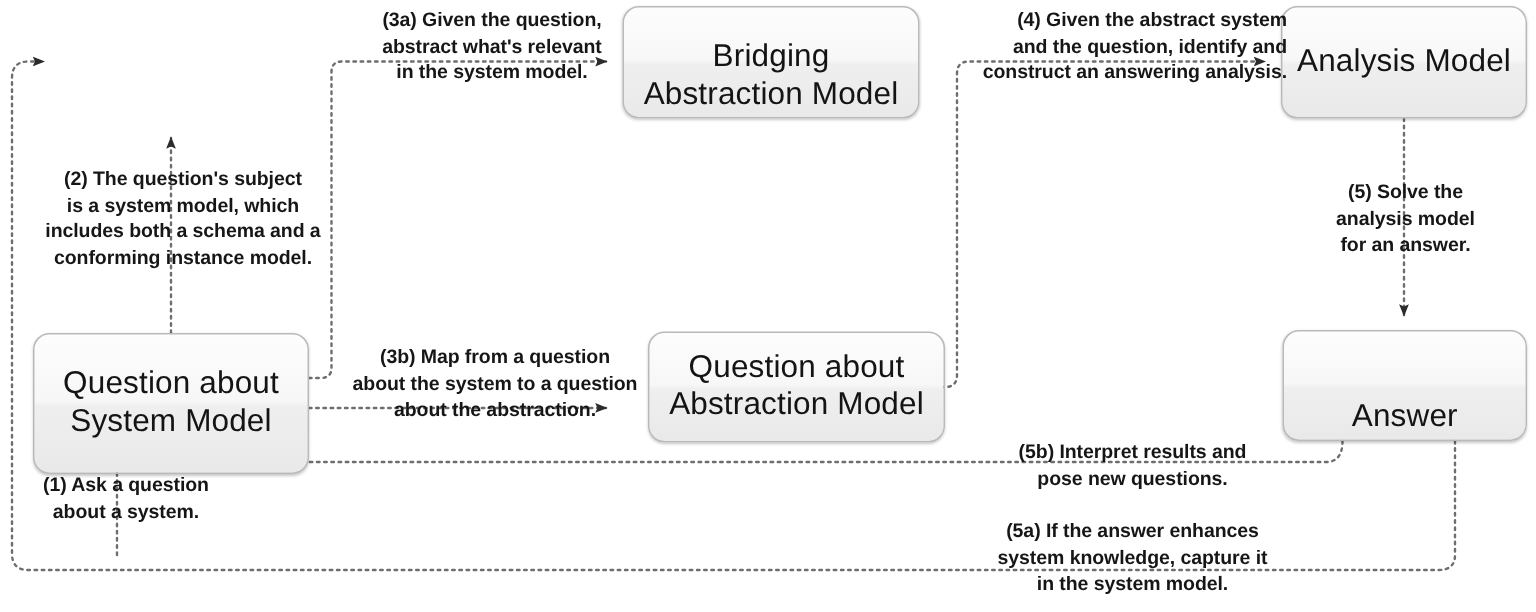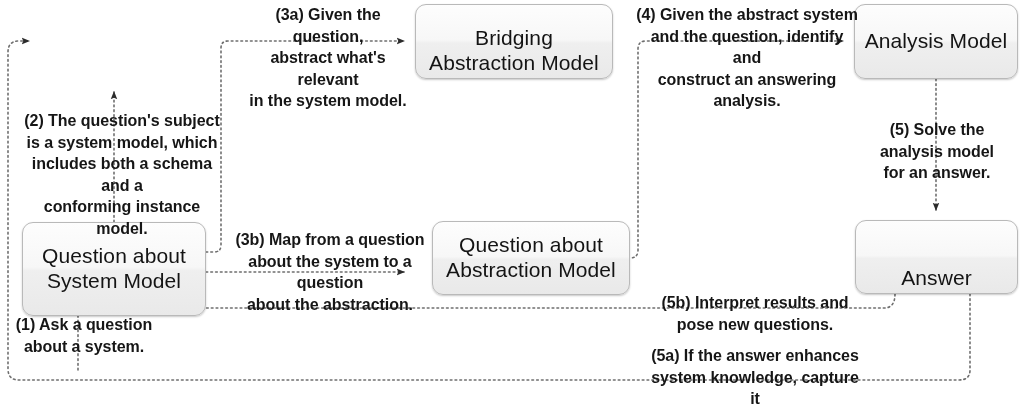--- a/index.html
+++ b/index.html
@@ -40,21 +40,21 @@
     color: #141414;
     font-size: 21px;
     line-height: 1.18;
     font-weight: 400;
     letter-spacing: 0.1px;
     padding: 2px 6px;
   }
   .node .node-label { display: block; }
   .caption {
     position: absolute;
-    font-size: 16px;
+    font-size: 13px;
     line-height: 1.35;
     font-weight: 700;
     color: #161616;
     text-align: center;
     white-space: pre-line;
     letter-spacing: -0.05px;
   }
 </style>
 </head>
 <body>
@@ -109,21 +109,21 @@
   </div>
 
   <div class="node" style="left:855px; top:220px; width:163px; height:74px;align-items:flex-end;">
     <span class="node-label">Answer</span>
   </div>
 
   <div class="caption" style="left:240px; top:4px; width:176px;">(3a) Given the question,
 abstract what's relevant
 in the system model.</div>
 
-  <div class="caption" style="left:636px; top:4px; width:222px;">(4) Given the abstract system
+  <div class="caption" style="left:636px; top:4px; width:222px;text-align:right;">(4) Given the abstract system
 and the question, identify and
 construct an answering analysis.</div>
 
   <div class="caption" style="left:16px; top:110px; width:212px;">(2) The question's subject
 is a system model, which
 includes both a schema and a
 conforming instance model.</div>
 
   <div class="caption" style="left:878px; top:119px; width:118px;">(5) Solve the
 analysis model

